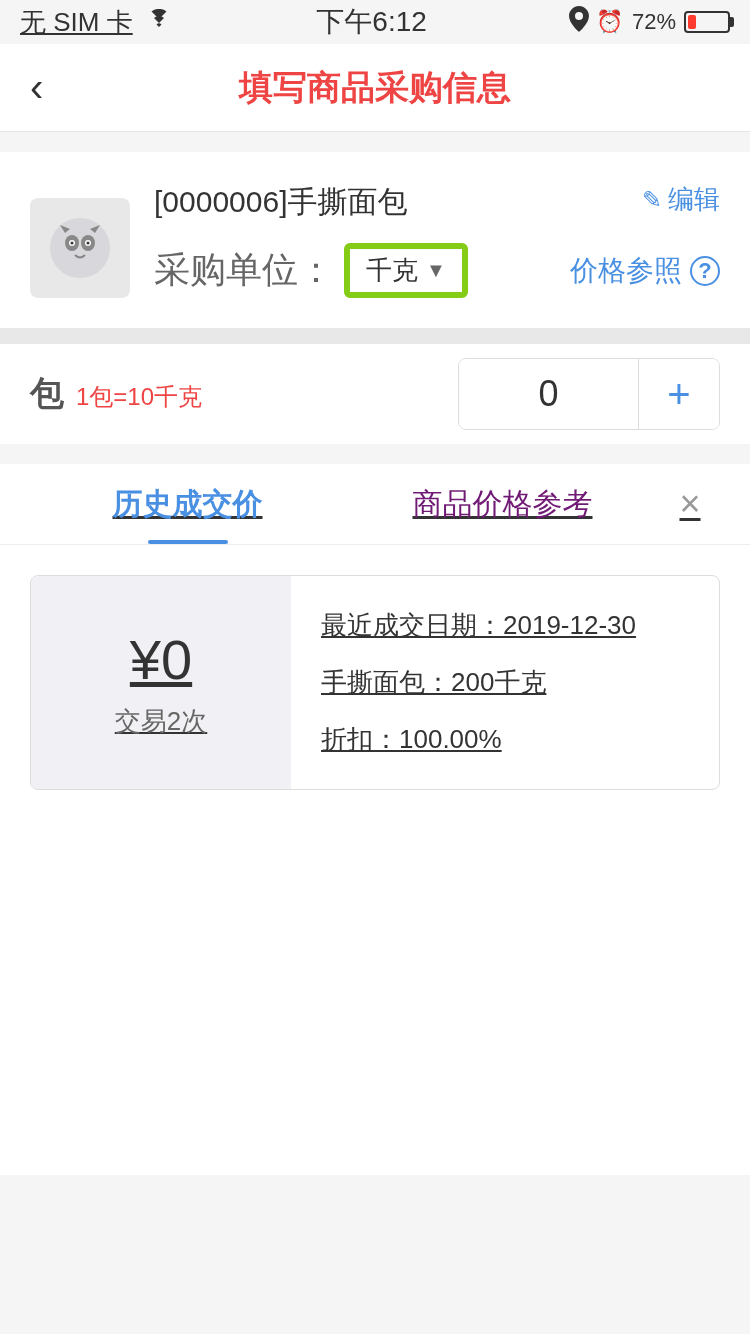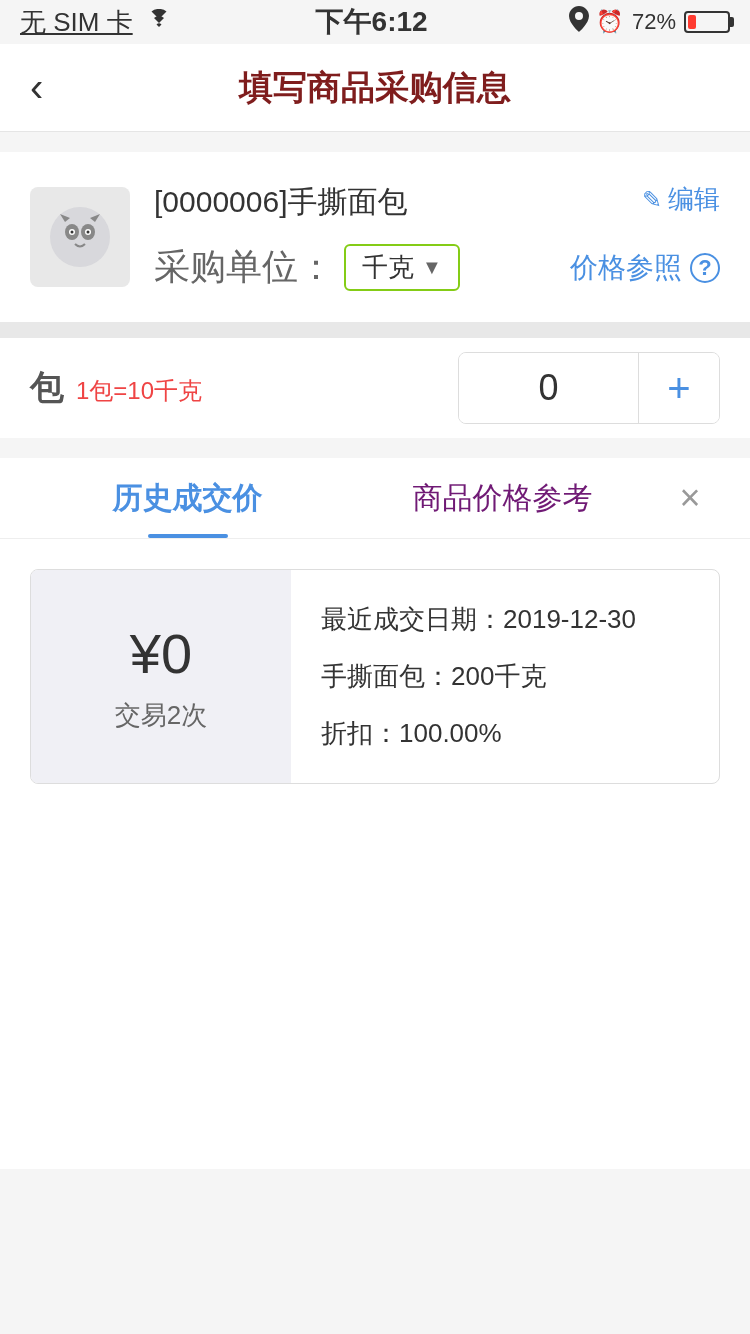--- a/index.html
+++ b/index.html
@@ -25,21 +25,21 @@
       font-weight: 500;
     }
     .status-left {
       display: flex;
       align-items: center;
       gap: 10px;
       text-decoration: underline;
     }
     .status-center {
       font-size: 28px;
-      font-weight: 700;
+      font-weight: 400;
     }
     .status-right {
       display: flex;
       align-items: center;
       gap: 8px;
       font-size: 22px;
     }
     .battery {
       width: 46px;
       height: 22px;
@@ -82,30 +82,30 @@
     .nav-back {
       position: absolute;
       left: 30px;
       font-size: 40px;
       color: #333;
       cursor: pointer;
     }
     .nav-title {
       font-size: 34px;
       font-weight: 600;
-      color: #7f1d1d;
+      color: #ef4444;
     }
 
     
     .product-card {
       background: #fff;
       margin-top: 20px;
       padding: 30px;
       display: flex;
-      align-items: center;
+      align-items: flex-end;
       gap: 24px;
     }
     .product-thumb {
       width: 100px;
       height: 100px;
       background: #e8e8e8;
       border-radius: 8px;
       display: flex;
       align-items: center;
       justify-content: center;
@@ -147,21 +147,21 @@
       align-items: center;
       justify-content: space-between;
     }
     .unit-label {
       font-size: 36px;
       color: #666;
     }
     .unit-select {
       display: flex;
       align-items: center;
-      border: 2px solid #84cc16;
+      border: 6px solid #84cc16;
       border-radius: 6px;
       padding: 4px 16px;
       font-size: 26px;
       color: #333;
       cursor: pointer;
       background: #fff;
       margin-left: 10px;
     }
     .unit-select-arrow {
       margin-left: 8px;
@@ -247,20 +247,21 @@
       cursor: pointer;
       display: flex;
       align-items: center;
       justify-content: center;
     }
 
     
     .tabs-section {
       background: #fff;
       margin-top: 20px;
+      text-decoration: underline;
     }
     .tabs-header {
       display: flex;
       align-items: center;
       border-bottom: 1px solid #eee;
       padding: 0 30px;
       position: relative;
     }
     .tab-item {
       flex: 1;

